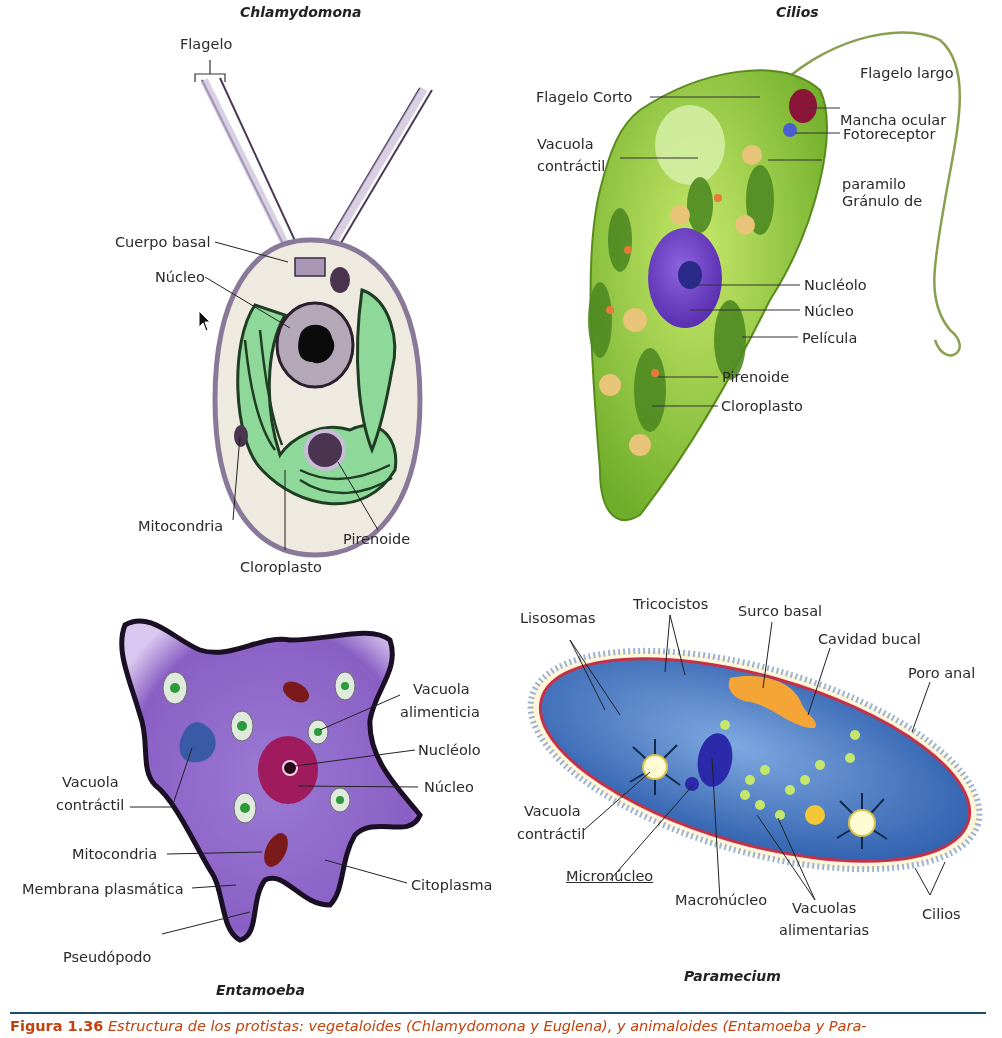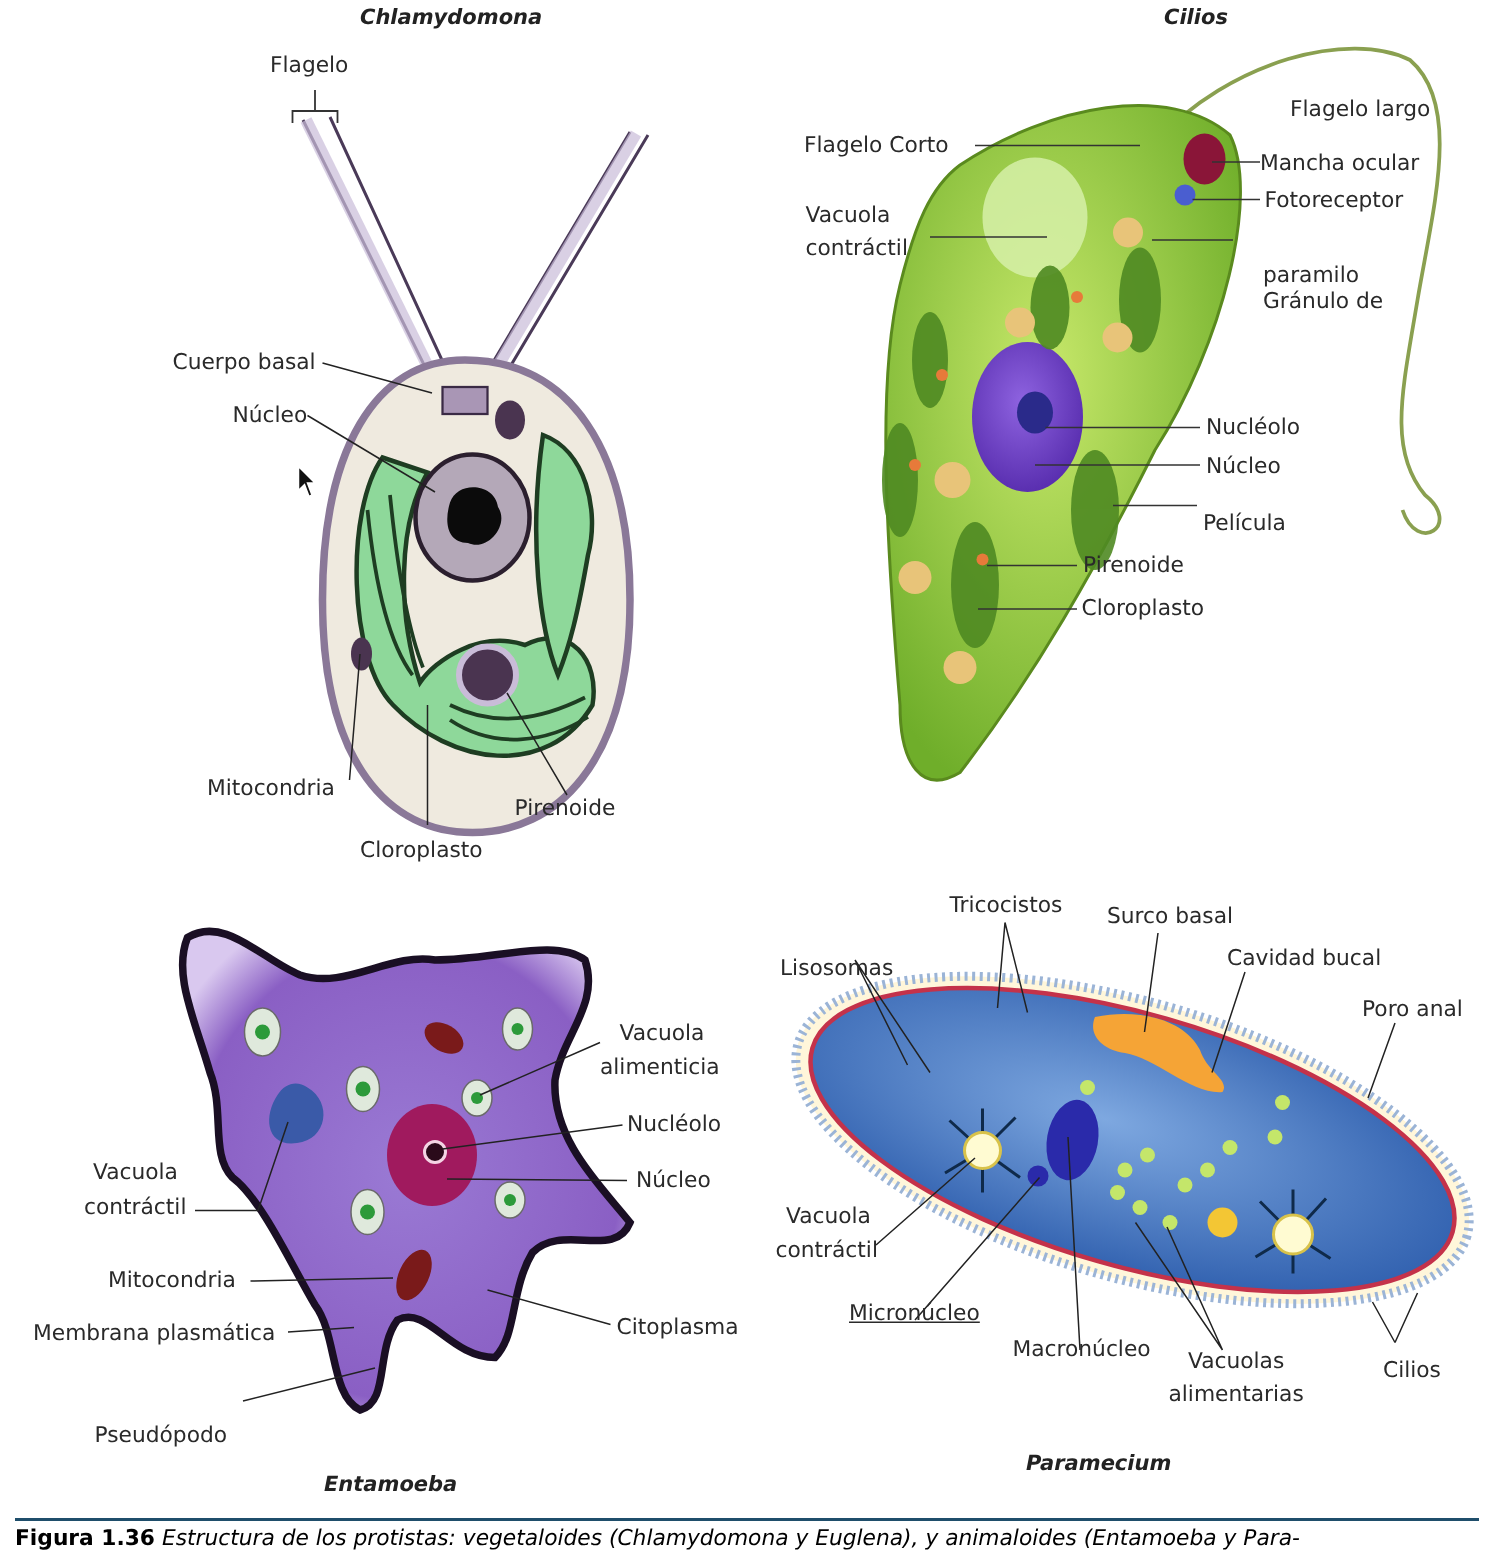--- a/index.html
+++ b/index.html
@@ -1,21 +1,21 @@
 <!DOCTYPE html>
 <html><head>
 <meta charset="utf-8">
 <style>
   html,body{margin:0;padding:0;background:#fff;}
   body{width:1002px;height:1038px;position:relative;overflow:hidden;font-family:"DejaVu Sans",sans-serif;color:#1f1f1f;}
   .title{position:absolute;font-weight:bold;font-style:italic;font-size:14px;color:#222;}
   .lbl{position:absolute;font-size:14.5px;color:#2a2a2a;white-space:nowrap;line-height:18px;}
   svg.art{position:absolute;left:0;top:0;}
   .divider{position:absolute;left:10px;top:1012px;width:976px;height:2px;background:#1f4e6b;}
-  .caption{position:absolute;left:10px;top:1018px;font-size:14.5px;white-space:nowrap;color:#000000;}
+  .caption{position:absolute;left:10px;top:1018px;font-size:14.5px;white-space:nowrap;color:#c2410c;}
   .caption b{font-weight:bold;}
   .caption i{font-style:italic;}
   .cursor{position:absolute;left:198px;top:310px;}
 </style>
 </head>
 <body>
 
 <svg class="art" width="1002" height="1010" viewBox="0 0 1002 1010">
   <defs>
     <radialGradient id="eugG" cx="45%" cy="40%" r="65%">
@@ -165,44 +165,44 @@
 
 <div class="lbl" style="left:180px;top:35px;text-align:right;">Flagelo</div>
 <div class="lbl" style="left:115px;top:233px;">Cuerpo basal</div>
 <div class="lbl" style="left:155px;top:268px;">Núcleo</div>
 <div class="lbl" style="left:138px;top:517px;">Mitocondria</div>
 <div class="lbl" style="left:240px;top:558px;">Cloroplasto</div>
 <div class="lbl" style="left:343px;top:530px;">Pirenoide</div>
 
 <div class="lbl" style="left:860px;top:64px;">Flagelo largo</div>
 <div class="lbl" style="left:536px;top:88px;">Flagelo Corto</div>
-<div class="lbl" style="left:840px;top:100px;">Mancha ocular</div>
+<div class="lbl" style="left:840px;top:111px;">Mancha ocular</div>
 <div class="lbl" style="left:843px;top:125px;">Fotoreceptor</div>
 <div class="lbl" style="left:537px;top:135px;">Vacuola</div>
 <div class="lbl" style="left:537px;top:157px;">contráctil</div>
 <div class="lbl" style="left:842px;top:152px;margin-top:40px;">Gránulo de</div>
 <div class="lbl" style="left:842px;top:175px;">paramilo</div>
 <div class="lbl" style="left:804px;top:276px;">Nucléolo</div>
 <div class="lbl" style="left:804px;top:302px;">Núcleo</div>
-<div class="lbl" style="left:802px;top:329px;margin-top:11px;">Película</div>
+<div class="lbl" style="left:802px;top:329px;">Película</div>
 <div class="lbl" style="left:722px;top:368px;">Pirenoide</div>
 <div class="lbl" style="left:721px;top:397px;">Cloroplasto</div>
 
 <div class="lbl" style="left:413px;top:680px;">Vacuola</div>
 <div class="lbl" style="left:400px;top:703px;">alimenticia</div>
 <div class="lbl" style="left:418px;top:741px;">Nucléolo</div>
 <div class="lbl" style="left:424px;top:778px;">Núcleo</div>
 <div class="lbl" style="left:62px;top:773px;">Vacuola</div>
 <div class="lbl" style="left:56px;top:796px;">contráctil</div>
 <div class="lbl" style="left:72px;top:845px;">Mitocondria</div>
 <div class="lbl" style="left:22px;top:880px;">Membrana plasmática</div>
 <div class="lbl" style="left:411px;top:876px;">Citoplasma</div>
 <div class="lbl" style="left:63px;top:924px;margin-top:24px;">Pseudópodo</div>
 
-<div class="lbl" style="left:520px;top:609px;margin-top:28px;">Lisosomas</div>
+<div class="lbl" style="left:520px;top:609px;">Lisosomas</div>
 <div class="lbl" style="left:633px;top:595px;">Tricocistos</div>
 <div class="lbl" style="left:738px;top:602px;">Surco basal</div>
 <div class="lbl" style="left:818px;top:630px;">Cavidad bucal</div>
 <div class="lbl" style="left:908px;top:664px;">Poro anal</div>
 <div class="lbl" style="left:524px;top:802px;">Vacuola</div>
 <div class="lbl" style="left:517px;top:825px;">contráctil</div>
 <div class="lbl" style="left:566px;top:867px;text-decoration:underline;">Micronúcleo</div>
 <div class="lbl" style="left:675px;top:891px;">Macronúcleo</div>
 <div class="lbl" style="left:792px;top:899px;">Vacuolas</div>
 <div class="lbl" style="left:779px;top:921px;">alimentarias</div>

